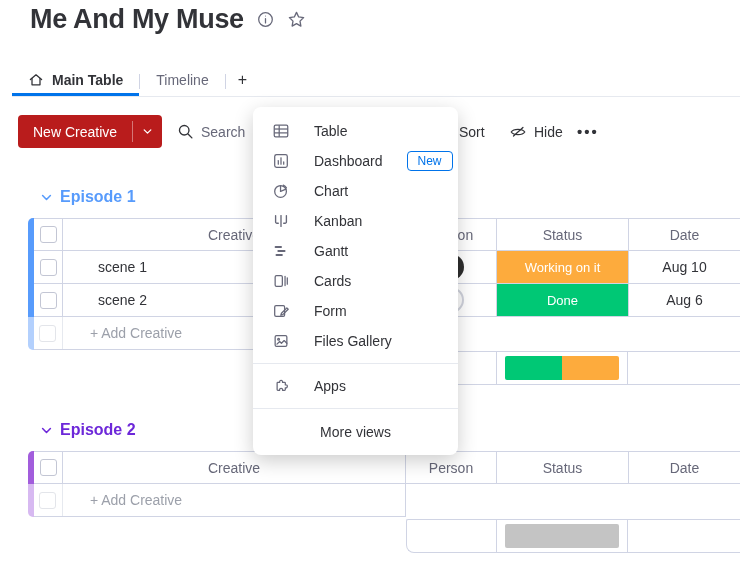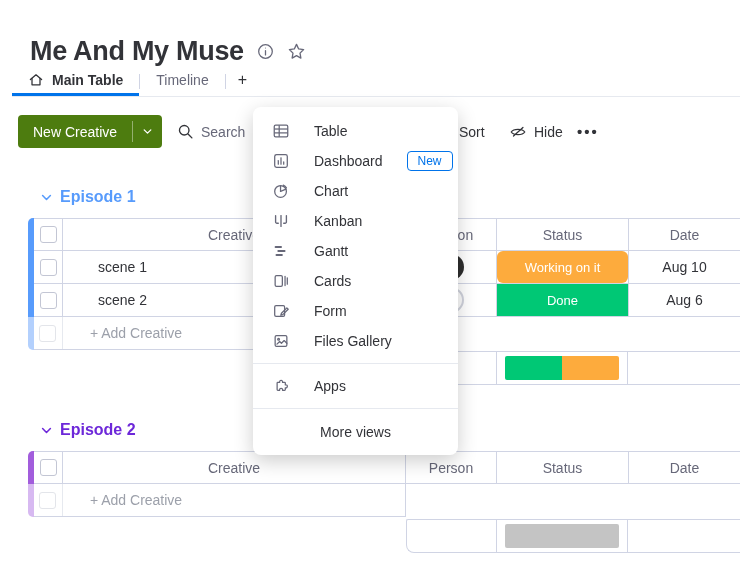--- a/index.html
+++ b/index.html
@@ -5,21 +5,21 @@
   * { box-sizing: border-box; }
   html,body { margin:0; padding:0; }
   body {
     width:740px; height:571px; position:relative; overflow:hidden;
     background:#ffffff; color:#323338;
     font-family:"Liberation Sans", sans-serif; font-size:14px;
   }
   svg { display:block; }
 
   
-  .board-header { position:absolute; left:30px; top:36px; display:flex; align-items:center; gap:13px; }
+  .board-header { position:absolute; left:30px; top:4px; display:flex; align-items:center; gap:13px; }
   .board-title { font-size:27px; font-weight:700; letter-spacing:-0.3px; color:#323338; }
   .hdr-icon { color:#676879; }
 
   
   .tabs { position:absolute; left:12px; top:66px; width:728px; height:31px;
           display:flex; align-items:stretch; border-bottom:1px solid #e6e9ef; }
   .tab { display:flex; align-items:center; gap:8px; padding:0 16px; font-size:14px;
          color:#676879; border-bottom:3px solid transparent; cursor:pointer; }
   .tab.active { color:#323338; font-weight:700; border-bottom-color:#0073ea; }
   .tab-sep { width:1px; height:15px; background:#d0d4e4; align-self:center; }
@@ -126,21 +126,21 @@
   <div class="tab-sep"></div>
   <div class="tab">
     <span>Timeline</span>
   </div>
   <div class="tab-sep"></div>
   <div class="tab tab-add">
     <span>+</span>
   </div>
 </div>
 
-<div class="btn-new" style="background: #4d7c0f;">
+<div class="btn-new" style="background: #b91c1c;">
   <span class="btn-new-label">New Creative</span>
   <span class="btn-new-split"></span>
   <span class="btn-new-caret">
     <svg width="11" height="11" viewBox="0 0 20 20" fill="none" stroke="#fff" stroke-width="2.4" stroke-linecap="round" stroke-linejoin="round">
       <polyline points="4,7 10,13 16,7"></polyline>
     </svg>
   </span>
 </div>
 
 <div class="tool search-box">
@@ -197,21 +197,21 @@
       <div class="cell c-check">
           <span class="checkbox"></span>
         </div>
       <div class="cell c-creative">
           <span class="item-name">scene 1</span>
         </div>
       <div class="cell c-person">
           <span class="avatar avatar-dark"></span>
         </div>
       <div class="cell c-status">
-          <div class="status-fill" style="background: rgb(253, 171, 61); border-radius: 6px;">Working on it</div>
+          <div class="status-fill" style="background: rgb(253, 171, 61);">Working on it</div>
         </div>
       <div class="cell c-date">Aug 10</div>
     </div>
     <div class="row">
       <div class="cell c-check">
           <span class="checkbox"></span>
         </div>
       <div class="cell c-creative">
           <span class="item-name">scene 2</span>
         </div>

